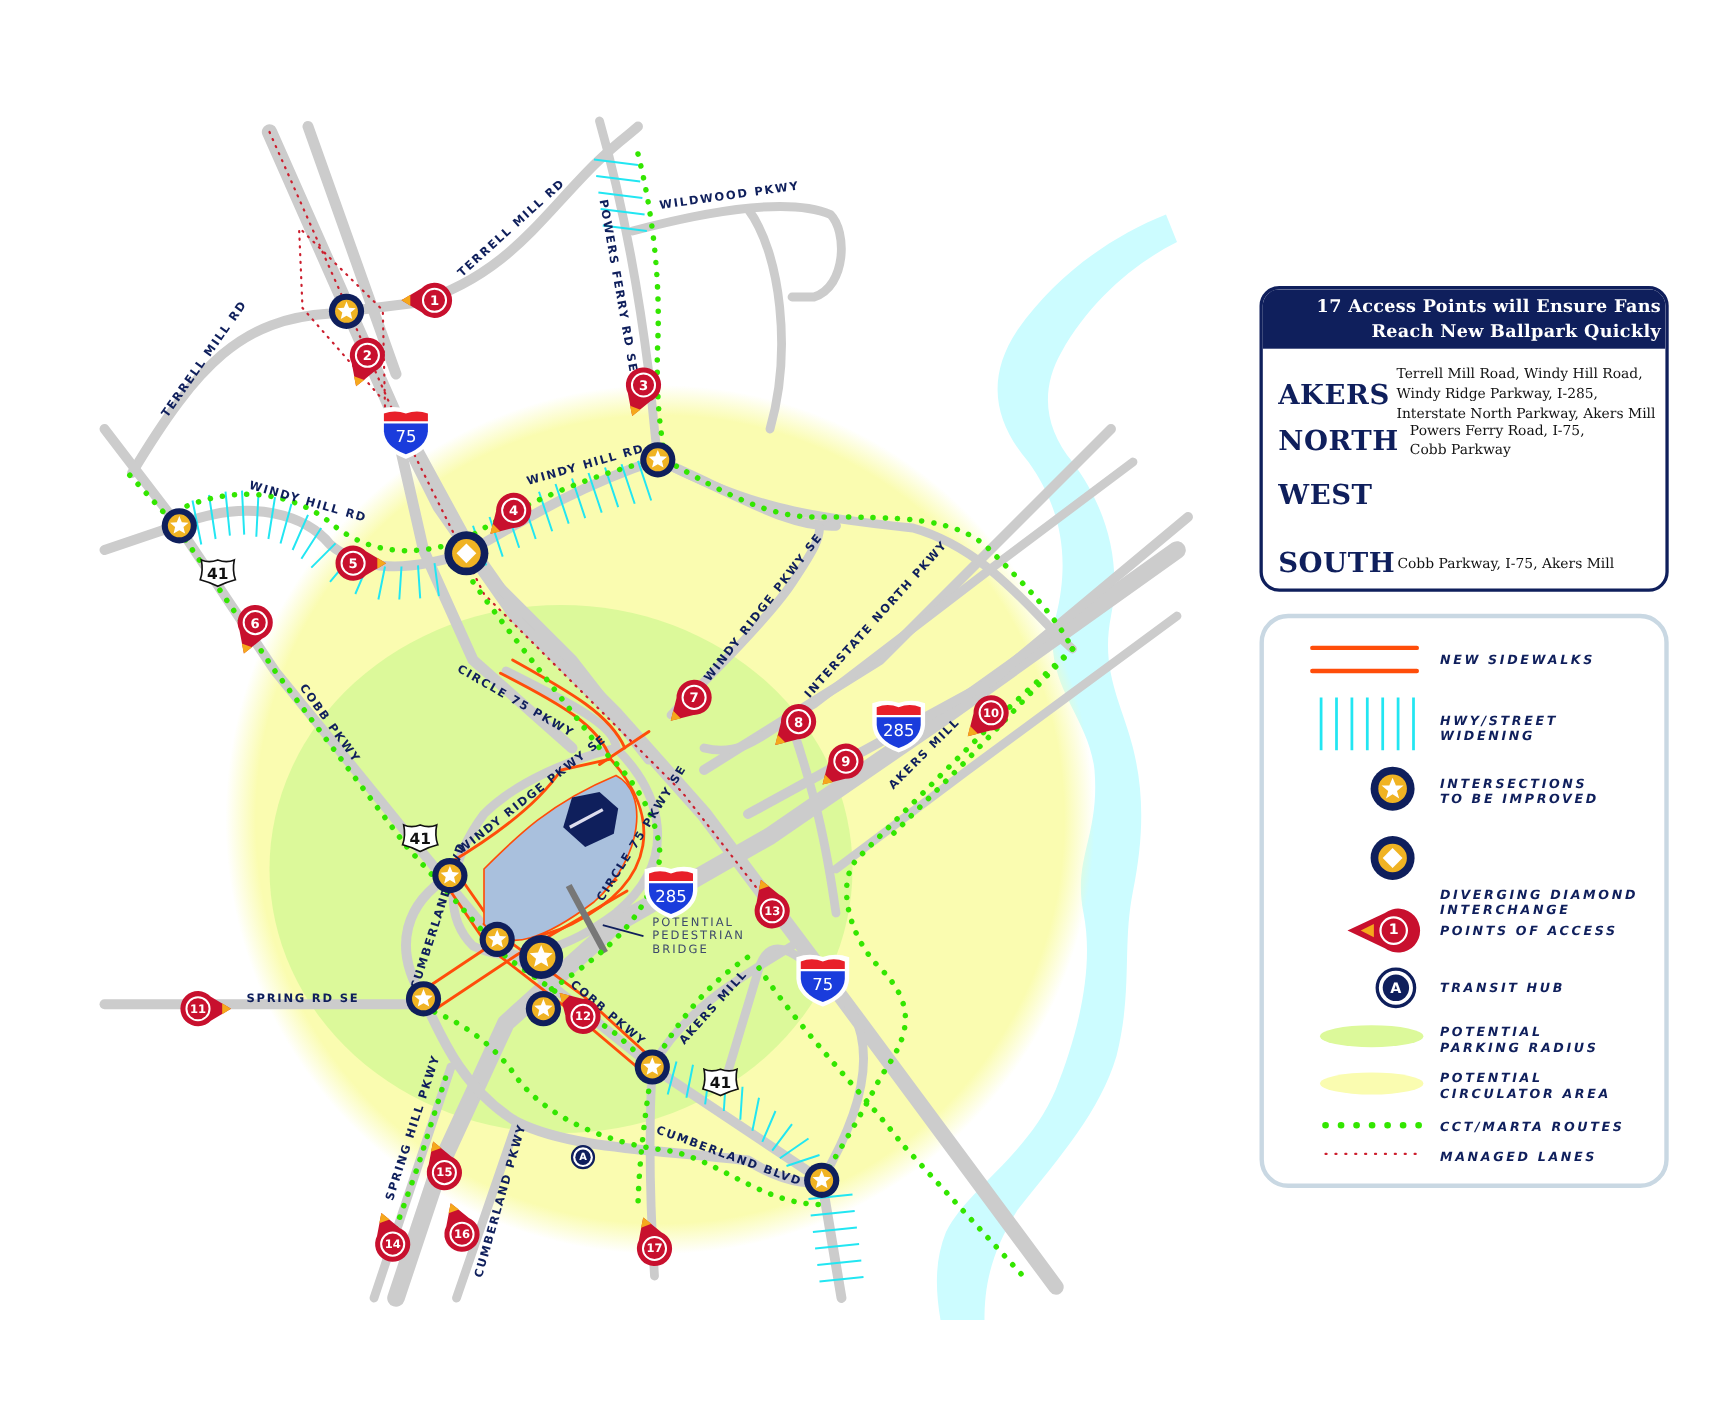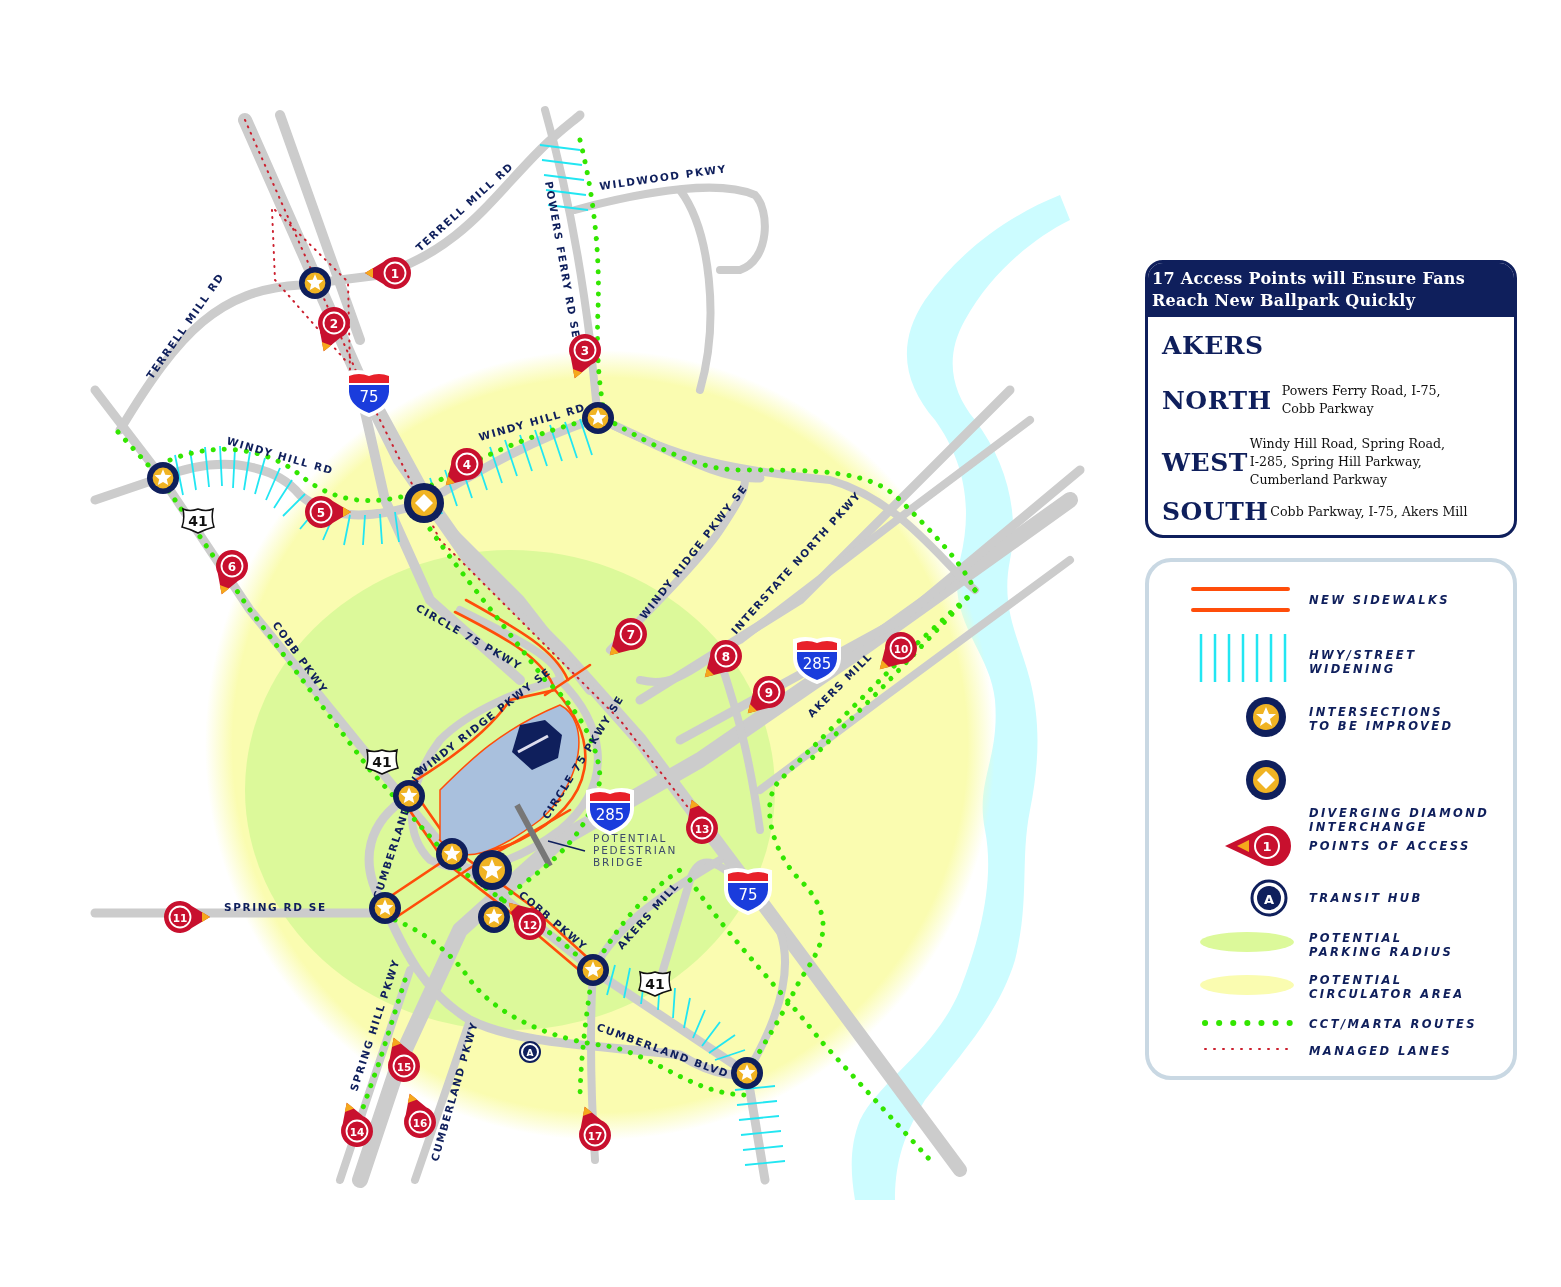--- a/index.html
+++ b/index.html
@@ -6,21 +6,21 @@
   body { width:1561px; height:1287px; position:relative; overflow:hidden; font-family:"DejaVu Sans", sans-serif; }
   #map { position:absolute; left:0; top:0; width:1561px; height:1287px; }
   .road-label { font-family:"DejaVu Sans", sans-serif; font-weight:bold; font-size:10.5px; letter-spacing:1.6px; fill:#0f1f5c; }
   .pin-num { font-family:"DejaVu Sans", sans-serif; font-weight:bold; fill:#ffffff; text-anchor:middle; dominant-baseline:central; }
   .shield-num { font-family:"DejaVu Sans", sans-serif; font-size:15px; fill:#ffffff; text-anchor:middle; }
   .us-num { font-family:"DejaVu Sans", sans-serif; font-weight:bold; font-size:14px; fill:#111; text-anchor:middle; }
   .bridge-label { font-family:"DejaVu Sans", sans-serif; font-size:10.5px; letter-spacing:1.8px; fill:#3d4a6b; }
 
   
   .info-box { position:absolute; left:1145px; top:260px; width:372px; height:278px; border:3px solid #0f1f5c; border-radius:18px; background:#fff; box-sizing:border-box; overflow:hidden; }
-  .info-header { background:#0f1f5c; color:#fff; font-family:"DejaVu Serif", serif; font-weight:bold; font-size:16px; line-height:22px; text-align:left; padding:5px 4px 5px; letter-spacing:0.3px; }
+  .info-header { background:#0f1f5c; color:#fff; font-family:"DejaVu Serif", serif; font-weight:bold; font-size:16px; line-height:22px; text-align:right; padding:5px 4px 5px; letter-spacing:0.3px; }
   .info-row { display:flex; align-items:center; position:absolute; left:14px; }
   .info-dir { font-family:"DejaVu Serif", serif; font-weight:bold; color:#0f1f5c; font-size:25px; letter-spacing:0.5px; }
   .info-text { font-family:"DejaVu Serif", serif; font-size:12.6px; color:#111; line-height:18px; margin-left:6px; }
 
   
   .legend-box { position:absolute; left:1145px; top:558px; width:372px; height:522px; border:4px solid #c9d8e3; border-radius:26px; background:#fff; box-sizing:border-box; }
   .legend-item { position:absolute; left:160px; font-family:"DejaVu Sans", sans-serif; font-weight:bold; font-size:11.5px; letter-spacing:2.4px; color:#0f1f5c; line-height:14px;font-style:italic; }
   .legend-sym { position:absolute; }
 </style>
 </head>
@@ -375,35 +375,35 @@
     </g>
 </svg>
 
 <div class="info-box">
   <div class="info-header">
     <div>17 Access Points will Ensure Fans</div>
     <div>Reach New Ballpark Quickly</div>
   </div>
   <div class="info-row" style="top:68px;">
     <span class="info-dir">AKERS</span>
+    <div class="info-text">
+      <div>Terrell Mill Road, Windy Hill Road,</div>
+      <div>Windy Ridge Parkway, I-285,</div>
+      <div>Interstate North Parkway, Akers Mill</div>
+    </div>
   </div>
   <div class="info-row" style="top:119px;">
     <span class="info-dir">NORTH</span>
     <div class="info-text" style="margin-left:10px;">
       <div>Powers Ferry Road, I-75,</div>
       <div>Cobb Parkway</div>
     </div>
   </div>
   <div class="info-row" style="top:172px;">
     <span class="info-dir">WEST</span>
-    <div class="info-text" style="margin-left:2px;">
-      <div>Windy Hill Road, Spring Road,</div>
-      <div>I-285, Spring Hill Parkway,</div>
-      <div>Cumberland Parkway</div>
-    </div>
   </div>
   <div class="info-row" style="top:234px;">
     <span class="info-dir">SOUTH</span>
     <div class="info-text" style="margin-left:2px;">
       <div>Cobb Parkway, I-75, Akers Mill</div>
     </div>
   </div>
 </div>
 
 <div class="legend-box">

